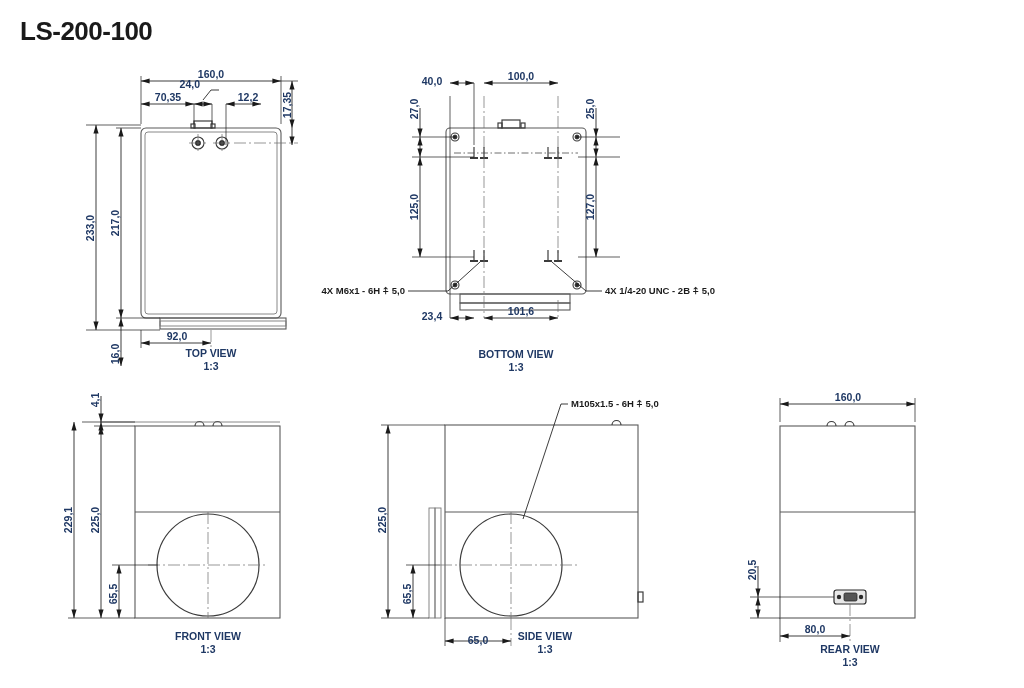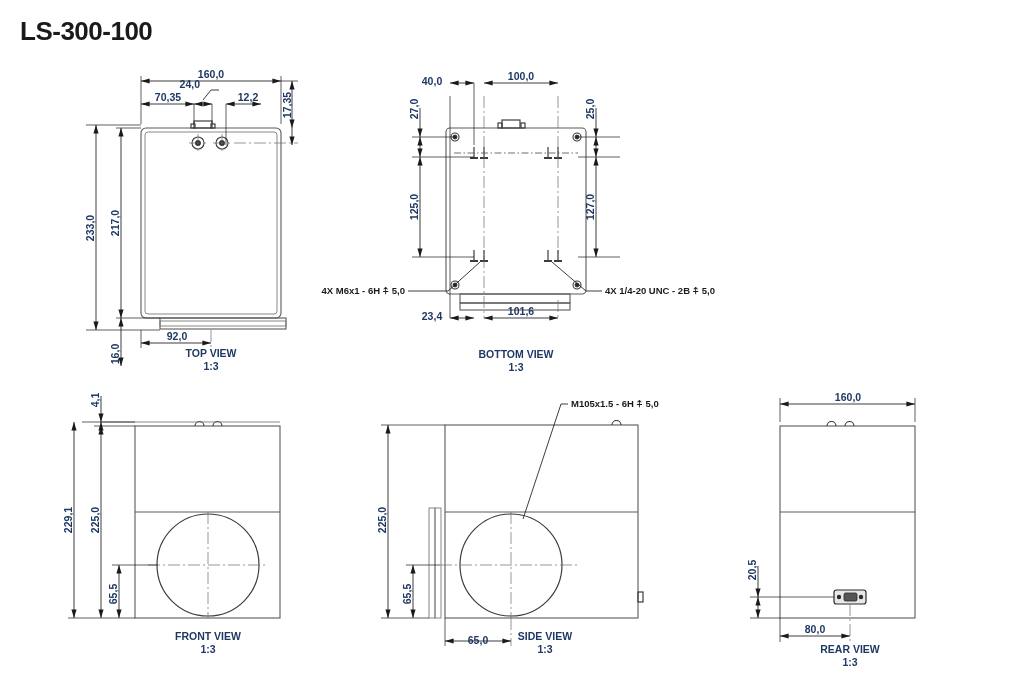--- a/index.html
+++ b/index.html
@@ -59,21 +59,21 @@
   .extline { stroke: #1a1a1a; stroke-width: 0.7; fill: none; }
   .centerline { stroke: #6a6a6a; stroke-width: 0.7; fill: none; stroke-dasharray: 12 3 2 3; }
   .leader { stroke: #1a1a1a; stroke-width: 0.85; fill: none; }
   .hidden-l { stroke: #4a4a4a; stroke-width: 0.8; fill: none; stroke-dasharray: 7 2.5 1.5 2.5; }
   .hole { fill: none; stroke: #3c3c3c; stroke-width: 1.1; }
   .holefill { fill: #2a2a2a; stroke: #2a2a2a; stroke-width: 0.8; }
 </style>
 </head>
 <body>
 
-<div id="page-title">LS-300-100</div>
+<div id="page-title">LS-200-100</div>
 
 <div class="drawing-canvas">
 <svg width="1024" height="688" viewBox="0 0 1024 688" xmlns="http://www.w3.org/2000/svg">
 
   <defs>
     <marker id="arrL" markerWidth="9" markerHeight="7" refX="8.6" refY="3.5" orient="auto" markerUnits="userSpaceOnUse">
       <path d="M8.6,3.5 L0,0.9 L0,6.1 Z" fill="#1a1a1a"></path>
     </marker>
     <marker id="arrR" markerWidth="9" markerHeight="7" refX="0.4" refY="3.5" orient="auto" markerUnits="userSpaceOnUse">
       <path d="M0.4,3.5 L9,0.9 L9,6.1 Z" fill="#1a1a1a"></path>

